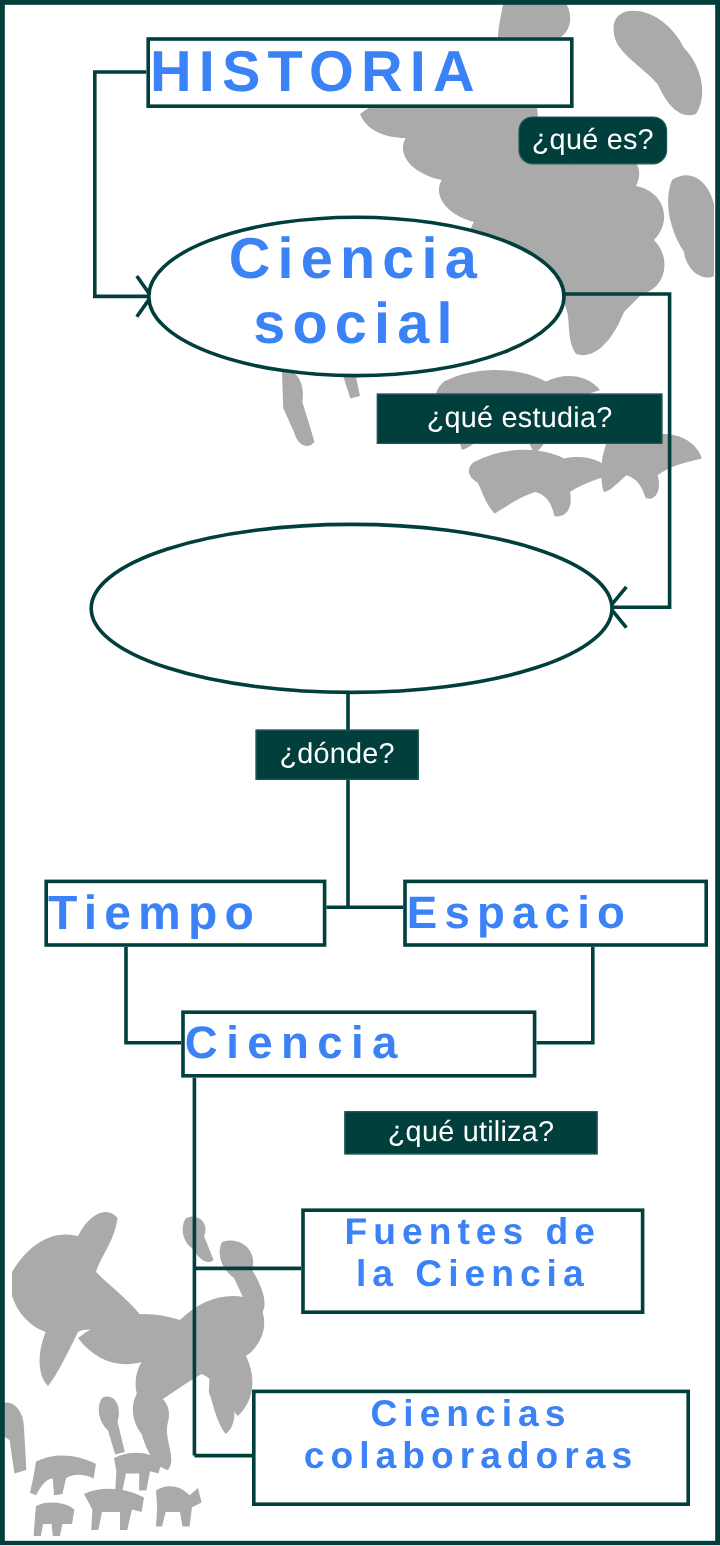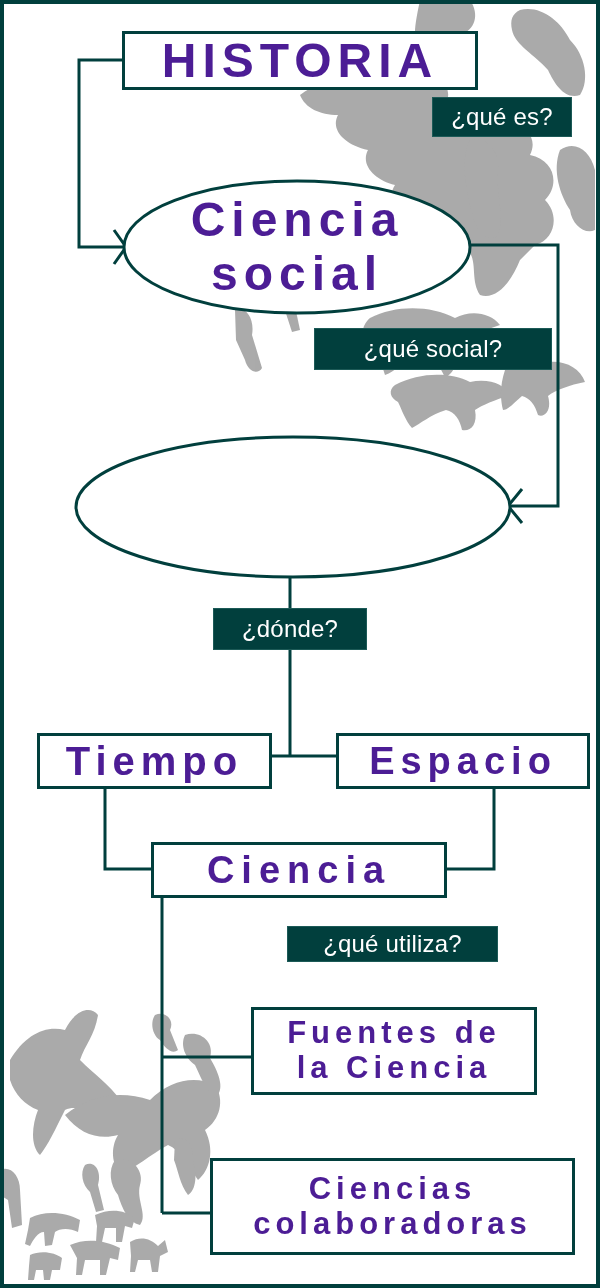--- a/index.html
+++ b/index.html
@@ -14,24 +14,24 @@
     #frame {
       position: absolute; left: 0; top: 0; width: 600px; height: 1288px;
       box-sizing: border-box;
       border: 4px solid #013f3d;
       pointer-events: none;
       z-index: 5;
     }
     svg.layer { position: absolute; left: 0; top: 0; }
     .node {
       position: absolute;
-      display: flex; align-items: center; justify-content: center;
+      display: flex; align-items: center; 
       text-align: center;
       font-weight: bold;
-      color: #4c1d95;
+      color: #3b82f6;
       box-sizing: border-box;
       z-index: 3;
       line-height: 1.12;
     }
     .box {
       background: #ffffff;
       border: 3px solid #013f3d;
     }
     .tag {
       position: absolute;
@@ -108,35 +108,35 @@
     </g>
 
     <ellipse cx="297" cy="247" rx="173" ry="66" fill="#ffffff" stroke="#013f3d" stroke-width="3"></ellipse>
     <ellipse cx="293" cy="507" rx="217" ry="70" fill="#ffffff" stroke="#013f3d" stroke-width="3"></ellipse>
   </svg>
 
   <div class="node box" style="left:122px; top:31px; width:356px; height:59px; font-size:48px; letter-spacing:6px;">
     <span>HISTORIA</span>
   </div>
 
-  <div class="tag" style="left:432px; top:97px; width:140px; height:40px;">
+  <div class="tag" style="left:432px; top:97px; width:124px; height:40px;border-radius:12px;">
     <span>¿qué es?</span>
   </div>
 
   <div class="node ell-text" style="left:130px; top:190px; width:334px; height:114px; font-size:48px; letter-spacing:6px; flex-direction:column;">
     <span>Ciencia</span>
     <span>social</span>
   </div>
 
   <div class="tag" style="left:314px; top:328px; width:238px; height:42px;">
-    <span>¿qué social?</span>
+    <span>¿qué estudia?</span>
   </div>
 
 
-  <div class="tag" style="left:213px; top:608px; width:154px; height:42px;">
+  <div class="tag" style="left:213px; top:608px; width:136px; height:42px;">
     <span>¿dónde?</span>
   </div>
 
   <div class="node box" style="left:9px; top:733px; width:235px; height:56px; font-size:40px; letter-spacing:6px;margin-left:28px;">
     <span>Tiempo</span>
   </div>
 
   <div class="node box" style="left:336px; top:733px; width:254px; height:56px; font-size:38px; letter-spacing:6px;">
     <span>Espacio</span>
   </div>

